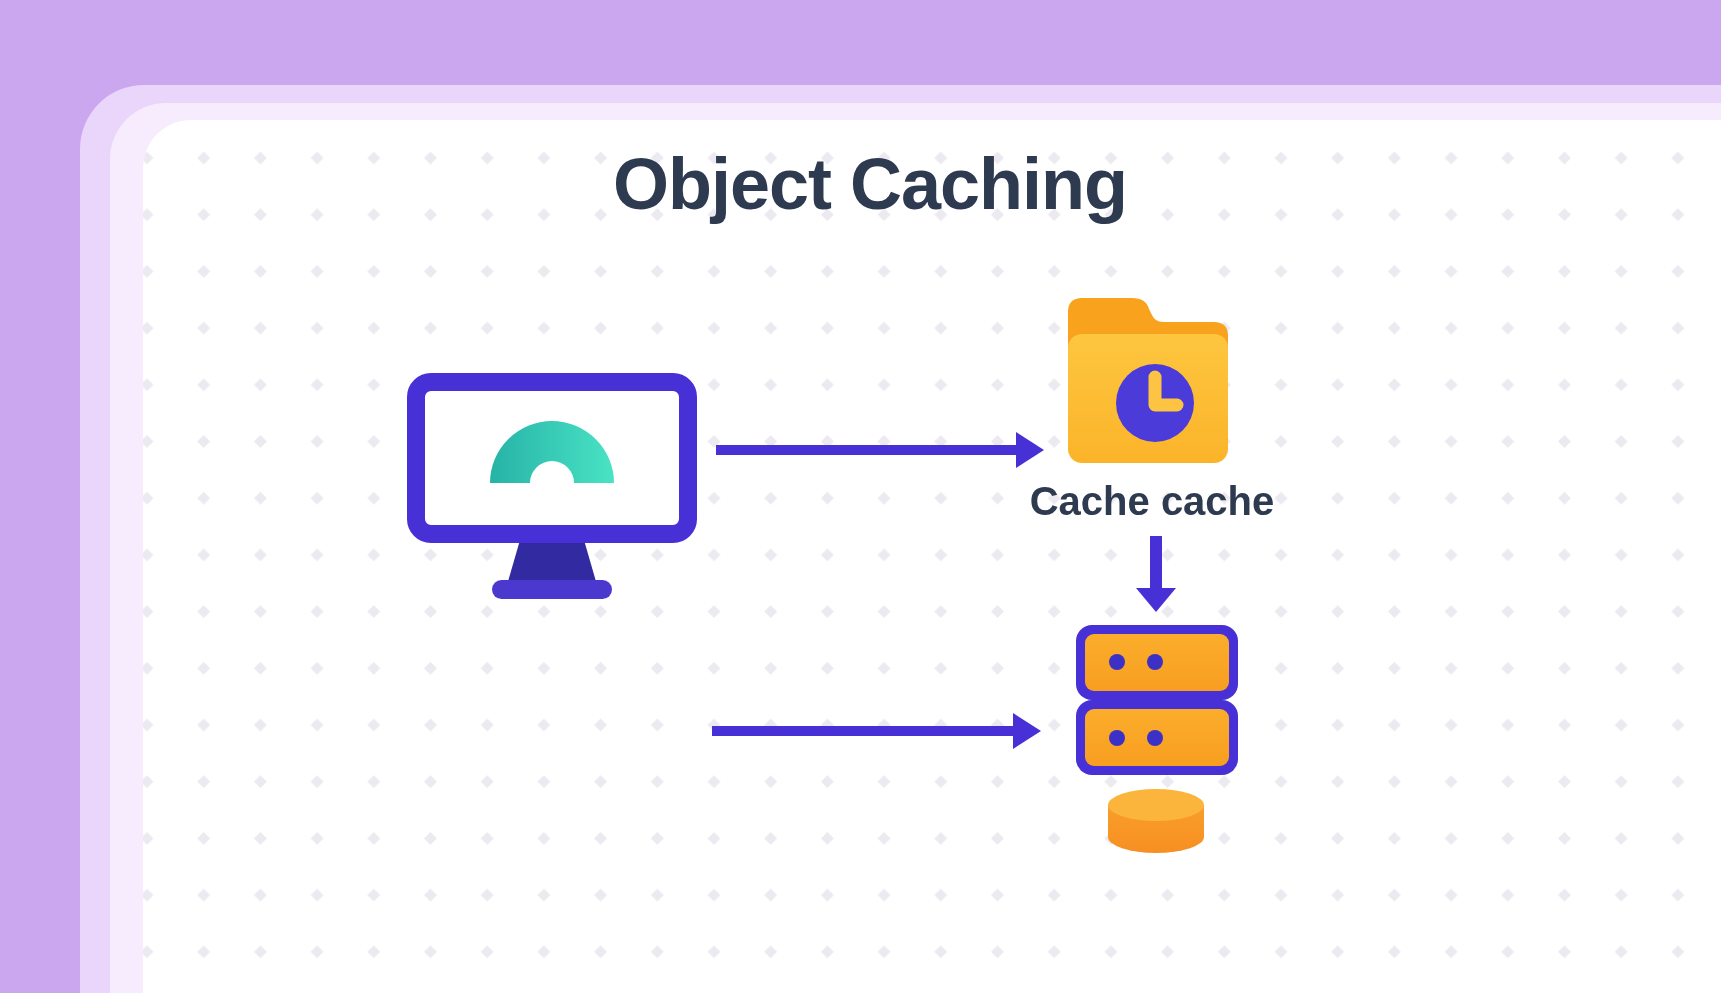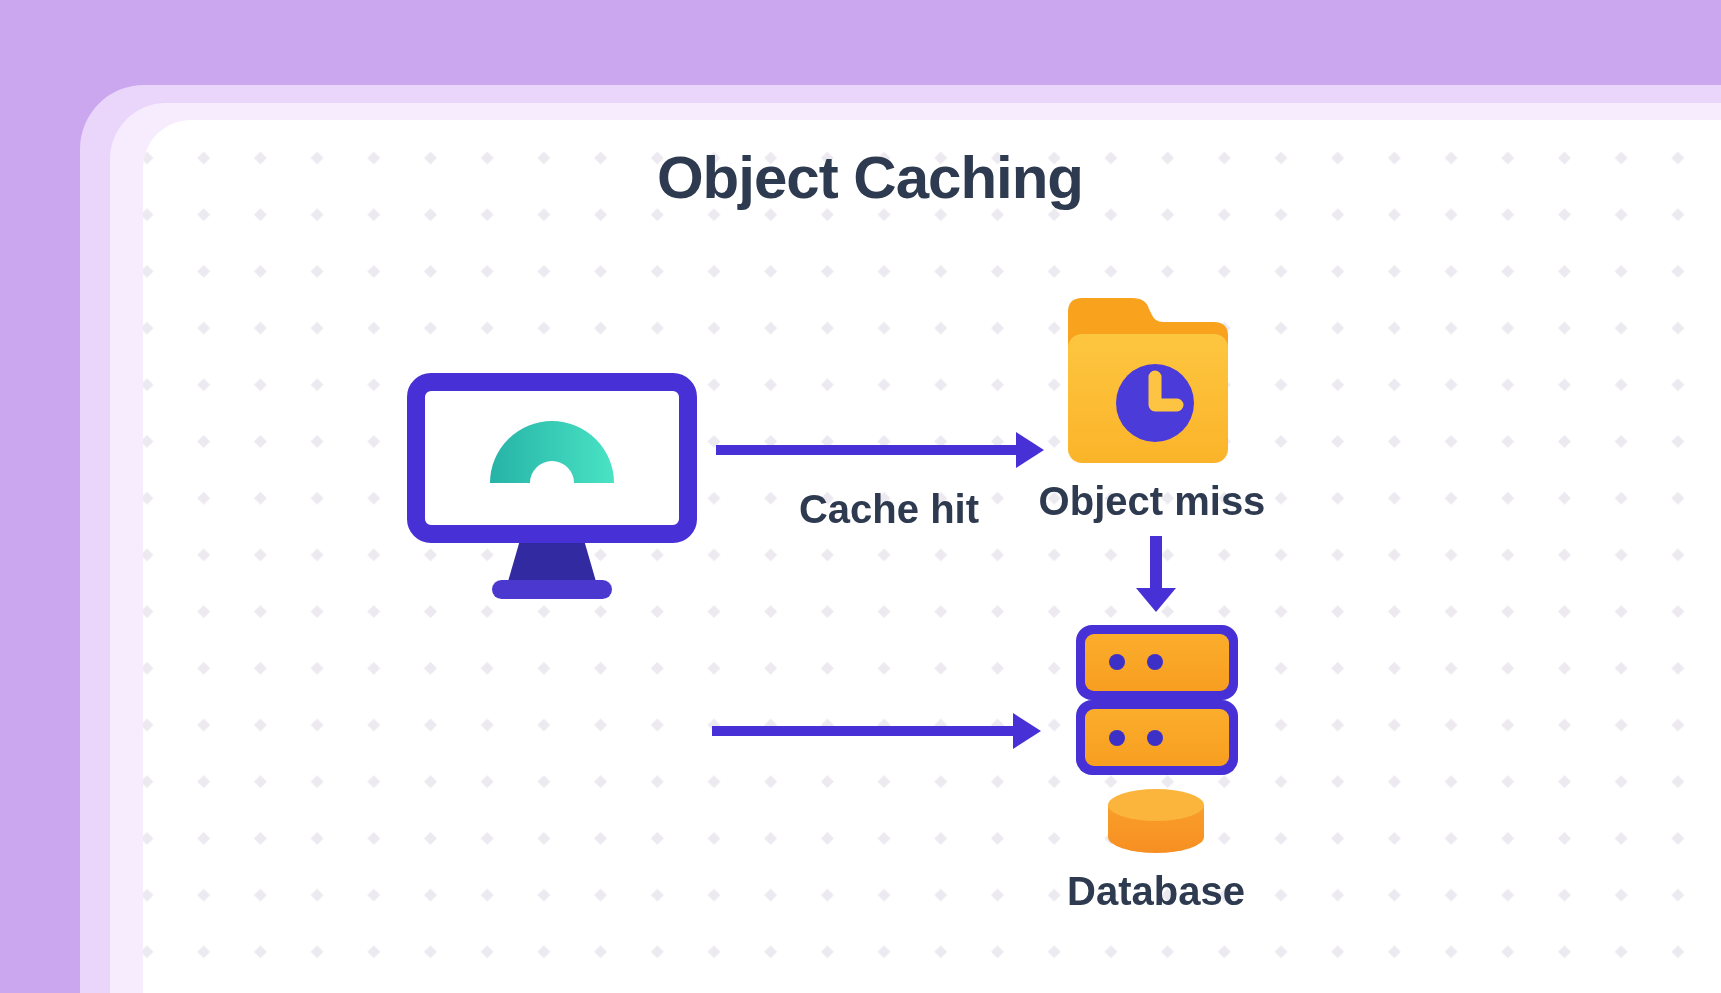--- a/index.html
+++ b/index.html
@@ -38,21 +38,21 @@
   .band-inner{left:110px; top:103px; right:-80px; bottom:-80px;
     background:var(--band-inner); border-top-left-radius:56px;}
   .card{left:143px; top:120px; right:-80px; bottom:-80px;
     background:var(--card); border-top-left-radius:48px; overflow:hidden;}
   .dots-svg{position:absolute; left:0; top:0; width:100%; height:100%;}
   .diagram-svg{position:absolute; left:0; top:0; width:1721px; height:993px; pointer-events:none;}
   .label{
     position:absolute; color:var(--text); font-weight:700;
     text-align:center; line-height:1; white-space:nowrap;
   }
-  .title{left:520px; top:148px; width:700px; font-size:60px; letter-spacing:-1px;}
+  .title{left:520px; top:148px; width:700px; font-size:72px; letter-spacing:-1px;}
   .lbl{font-size:40px;}
   .lbl-application{left:402px; top:614px; width:300px;}
   .lbl-object-cache{left:1002px; top:481px; width:300px;}
   .lbl-database{left:1006px; top:871px; width:300px;}
   .lbl-cache-hit{left:739px; top:489px; width:300px;}
   .lbl-cache-miss{left:731px; top:664px; width:300px;}
   .stroke-purple{stroke:var(--purple);}
   .fill-purple{fill:var(--purple);}
 </style>
 </head>
@@ -132,16 +132,14 @@
       <circle cx="1117" cy="662" r="8" fill="var(--server-dot)"></circle>
       <circle cx="1155" cy="662" r="8" fill="var(--server-dot)"></circle>
       <circle cx="1117" cy="738" r="8" fill="var(--server-dot)"></circle>
       <circle cx="1155" cy="738" r="8" fill="var(--server-dot)"></circle>
       <path d="M1108,805 L1108,837 A48,16 0 0 0 1204,837 L1204,805 Z" fill="url(#gradCyl)"></path>
       <ellipse cx="1156" cy="805" rx="48" ry="16" fill="var(--cyl-top)"></ellipse>
     </g>
   </svg>
 
   <div class="label title">Object Caching</div>
-  <div class="label lbl lbl-cache-hit">Cache hit</div>
-  <div class="label lbl lbl-object-cache">Object miss</div>
-  <div class="label lbl lbl-database">Database</div>
+  <div class="label lbl lbl-object-cache">Cache cache</div>
 </div>
 
 </body></html>

